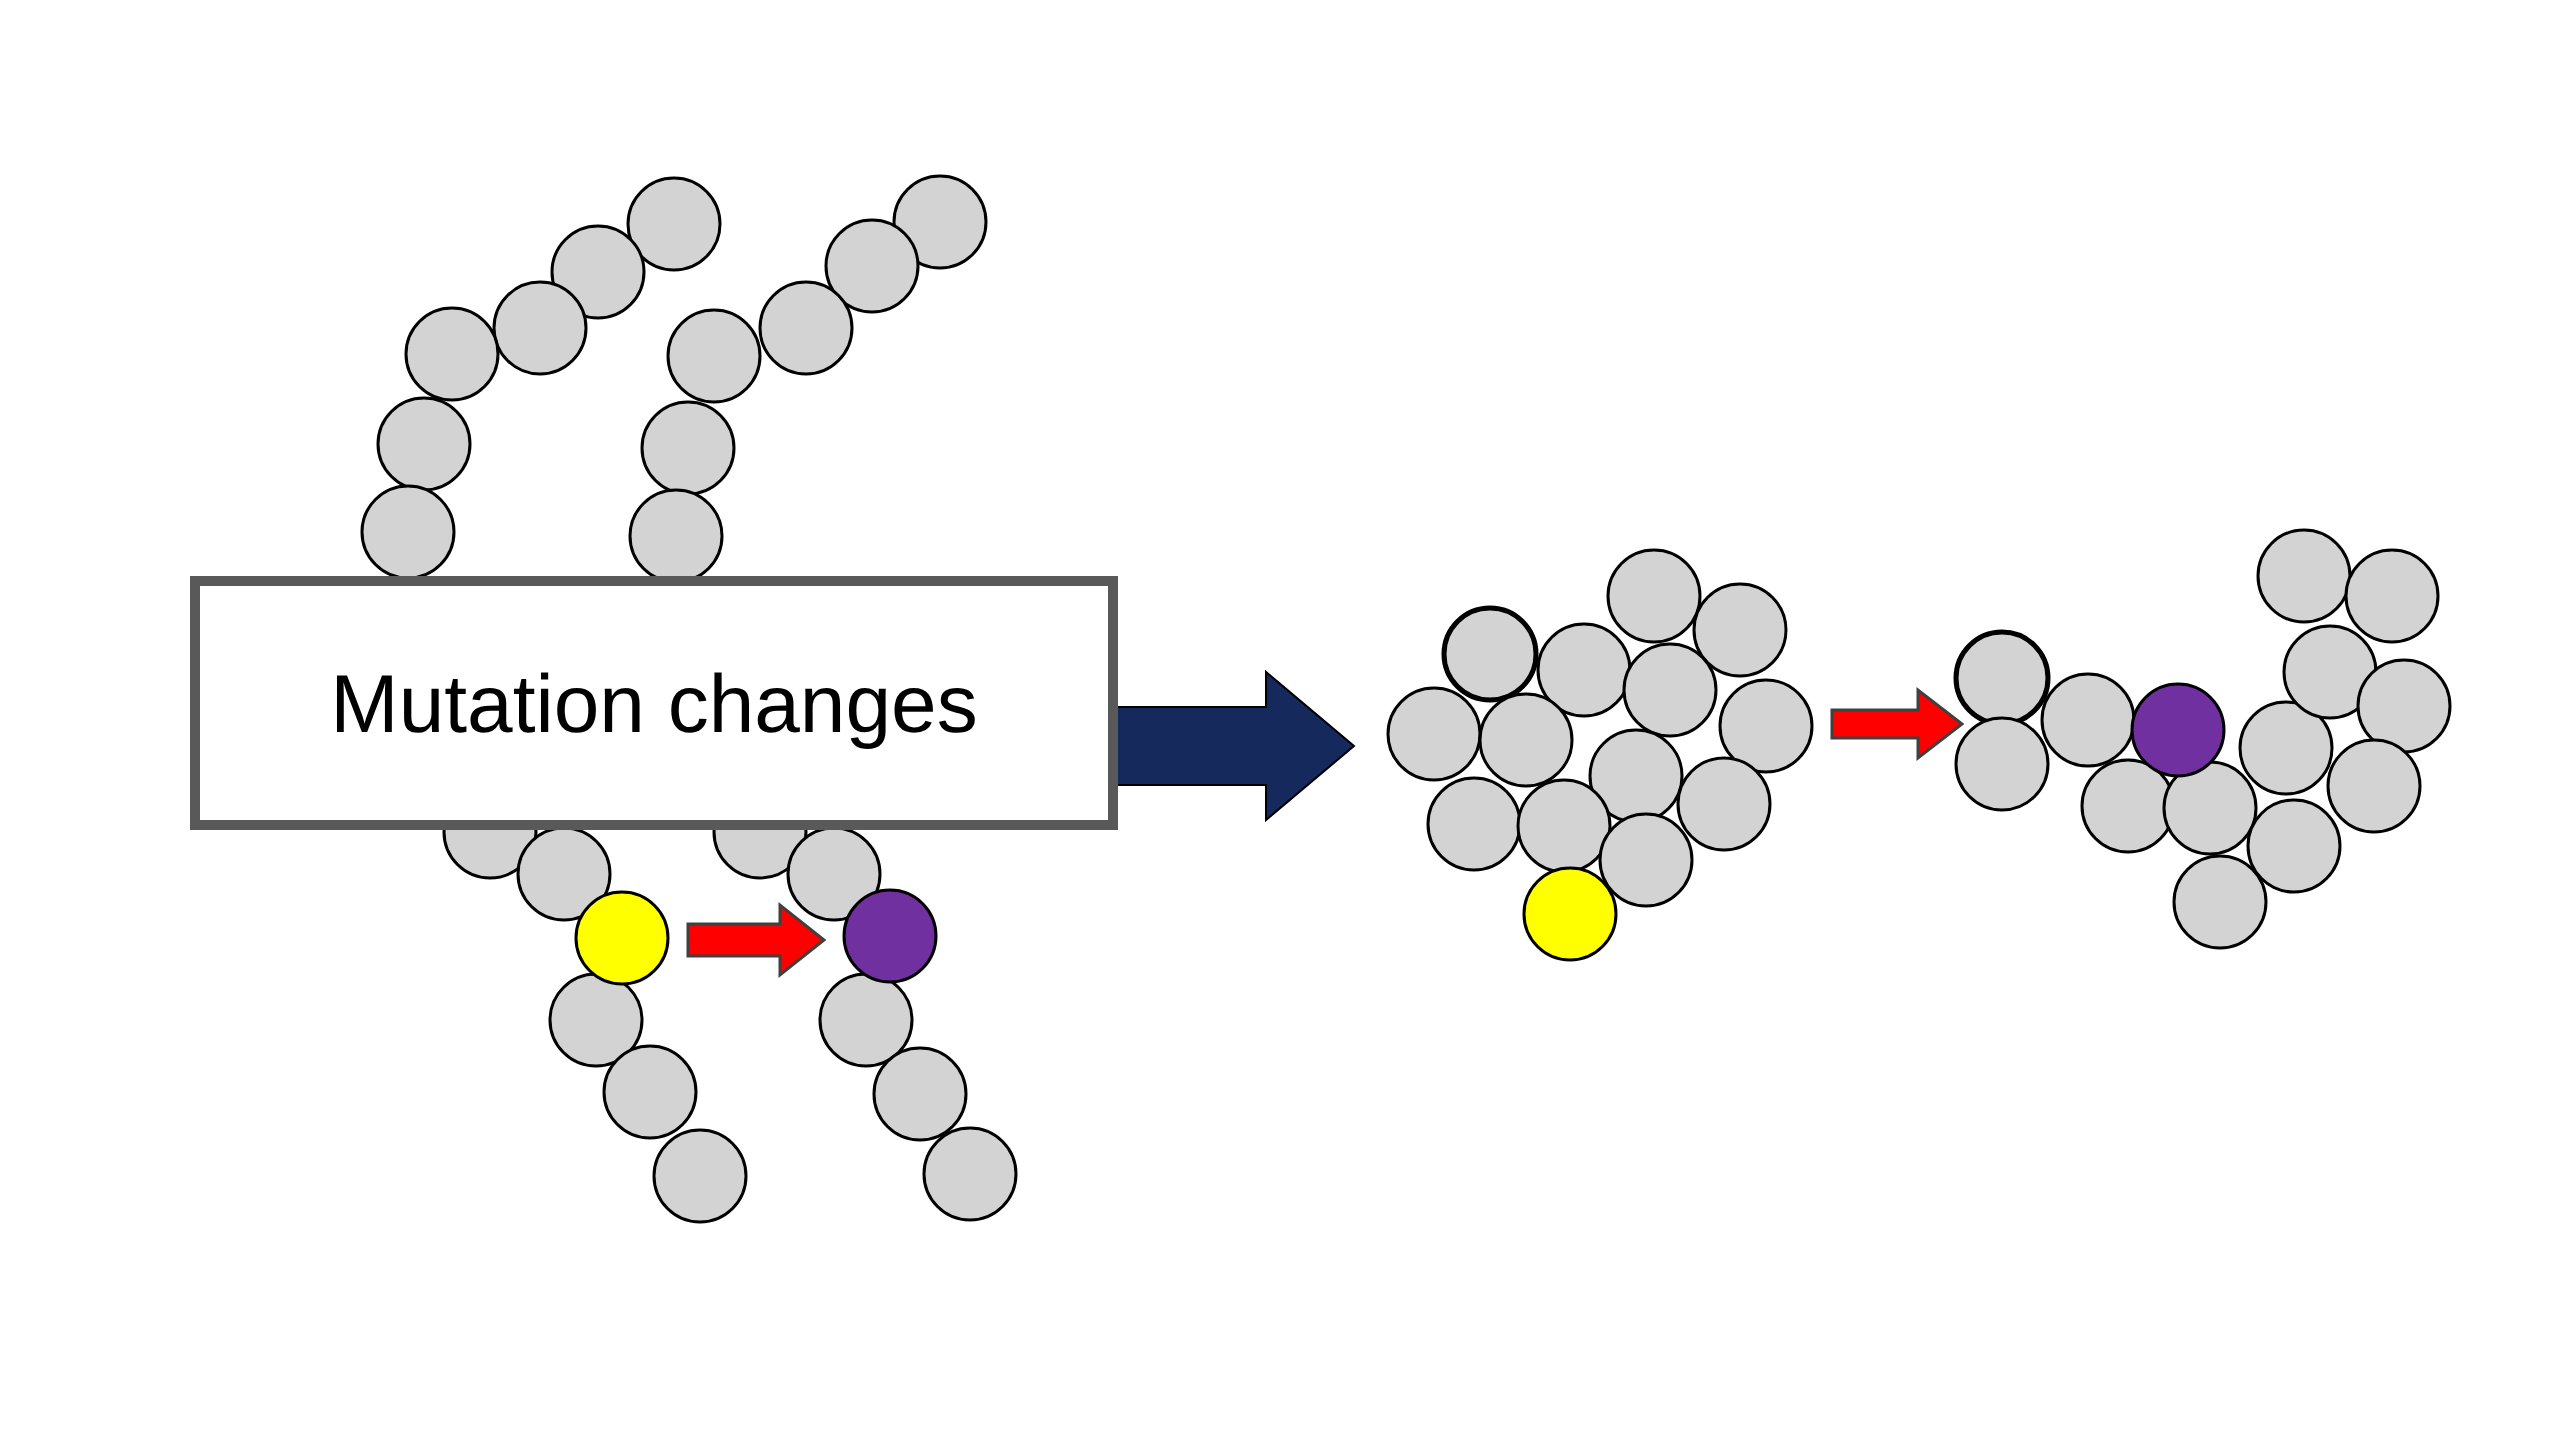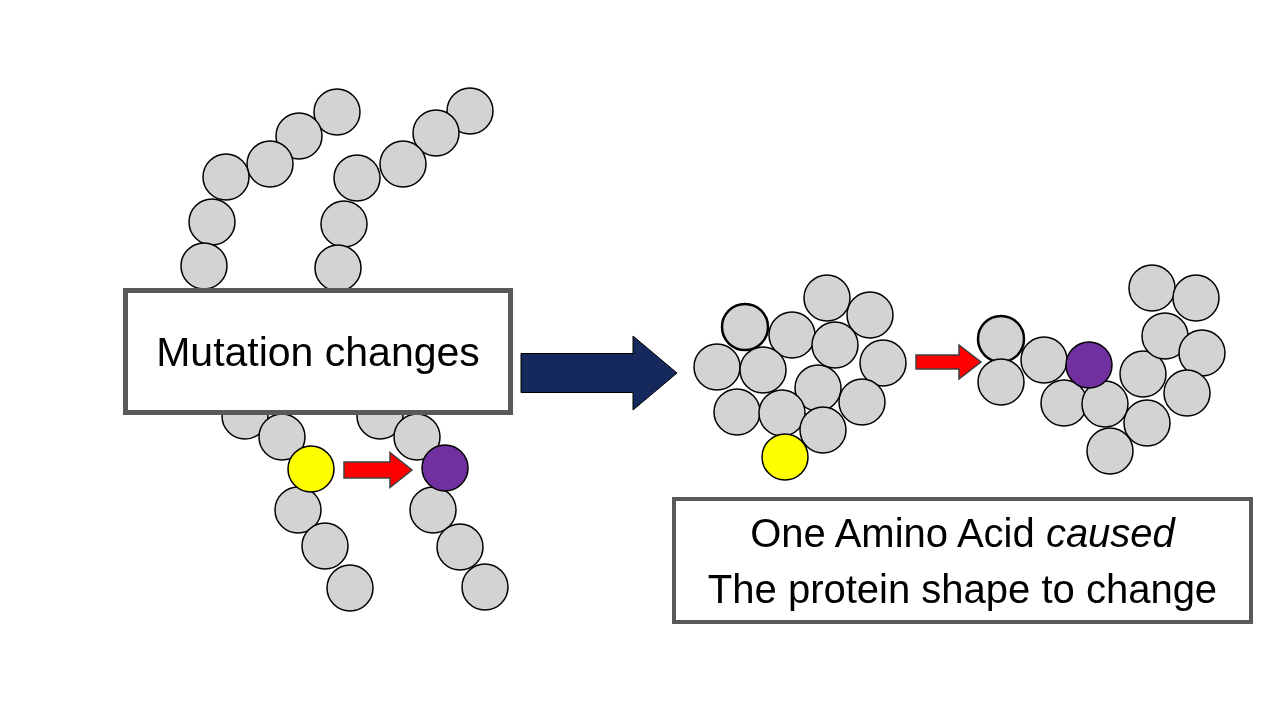--- a/index.html
+++ b/index.html
@@ -35,24 +35,23 @@
     align-items: center;
     text-align: center;
   }
   .label-box .line {
     line-height: 56px;
     white-space: nowrap;
   }
   .box-mutation {
     left: 95px;
     top: 288px;
-    width: 390px;
+    width: 464px;
     height: 127px;
     font-size: 41px;
-    margin-left: 28px;
   }
   .box-result {
     left: 672px;
     top: 497px;
     width: 581px;
     height: 127px;
     font-size: 40px;
     border-width: 4px;
   }
   .box-result em {
@@ -127,18 +126,14 @@
       </g>
       <polygon points="344,462 390,462 390,452.5 412,470 390,487.5 390,478 344,478" fill="#ff0000" stroke="#404040" stroke-width="1.5"></polygon>
       <polygon points="521,353.5 633,353.5 633,336 677,373 633,410 633,392.5 521,392.5" fill="#16295c" stroke="#000000" stroke-width="1"></polygon>
       <polygon points="916,355 959,355 959,345 981,362 959,379 959,369 916,369" fill="#ff0000" stroke="#404040" stroke-width="1.5"></polygon>
     </svg>
 
   <div class="label-box box-mutation" style="border-color: rgb(89, 89, 89); color: rgb(0, 0, 0);">
     <div class="line">Mutation changes</div>
   </div>
 
-  <div class="label-box box-result" style="border-color: rgb(89, 89, 89); color: rgb(0, 0, 0);">
-    <div class="line"><span>One Amino Acid </span><em>caused</em></div>
-    <div class="line">The protein shape to change</div>
-  </div>
 
 </div>
 
 </body></html>

